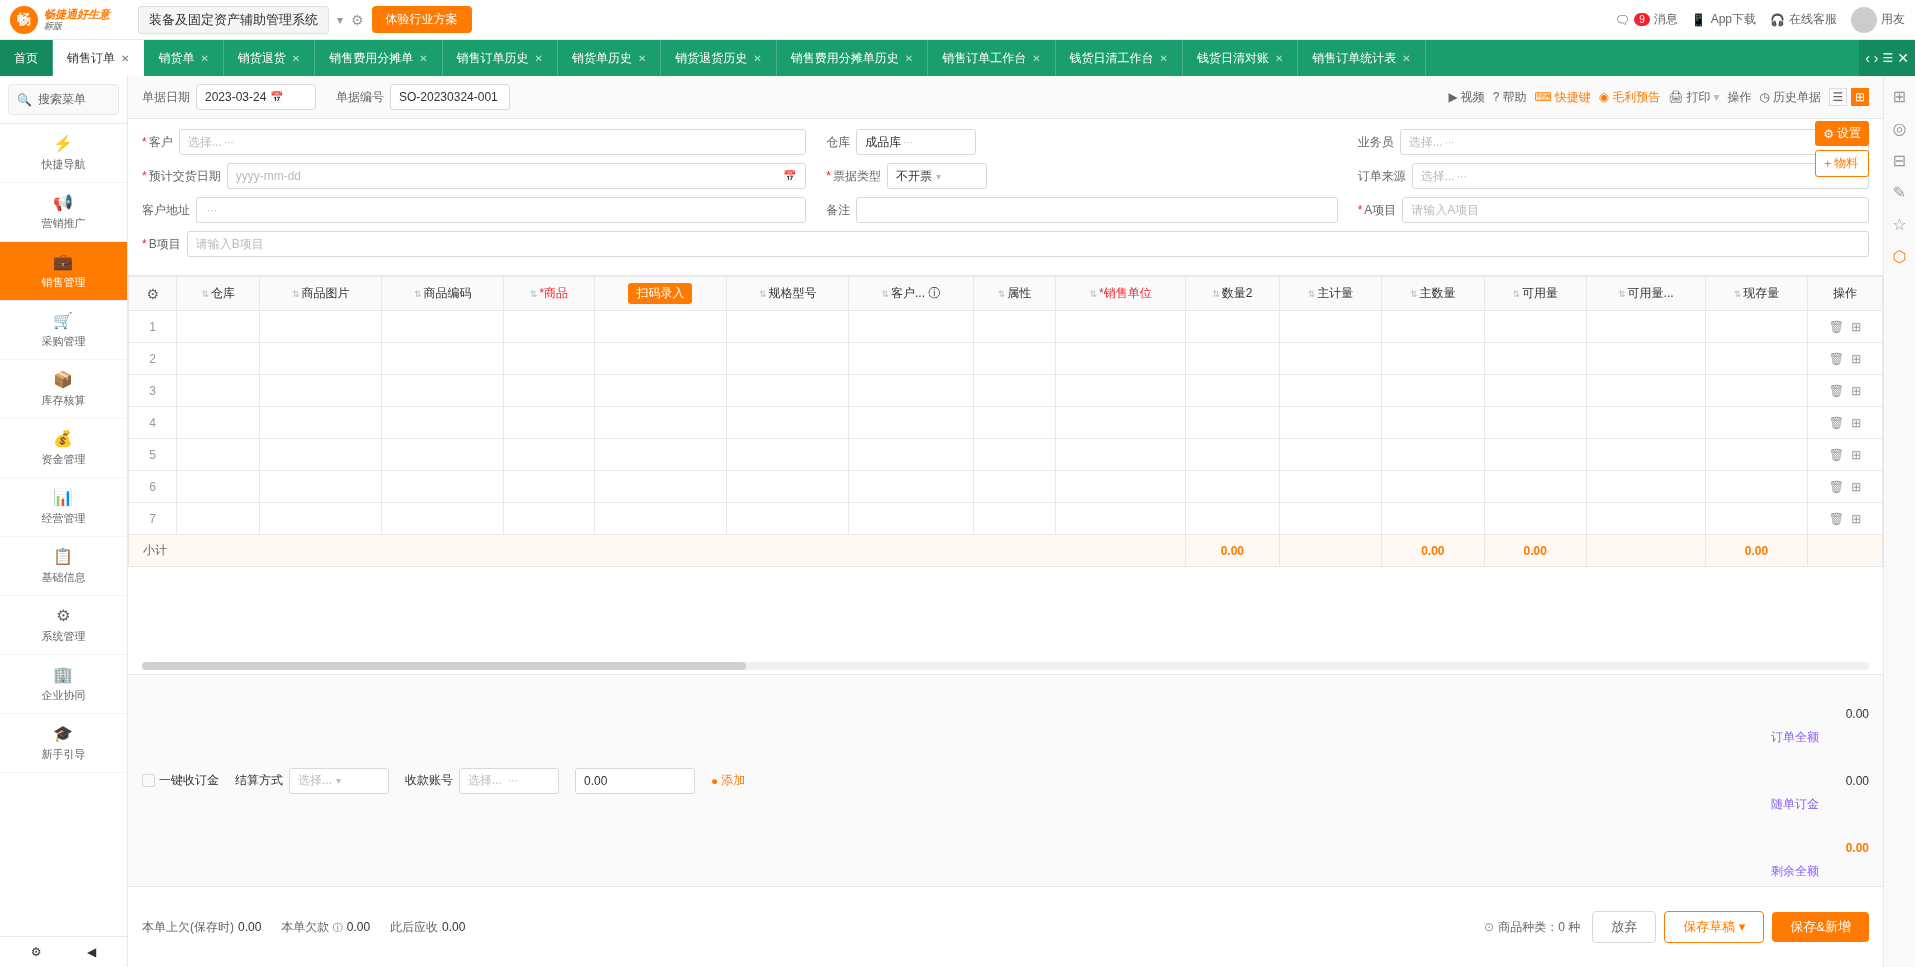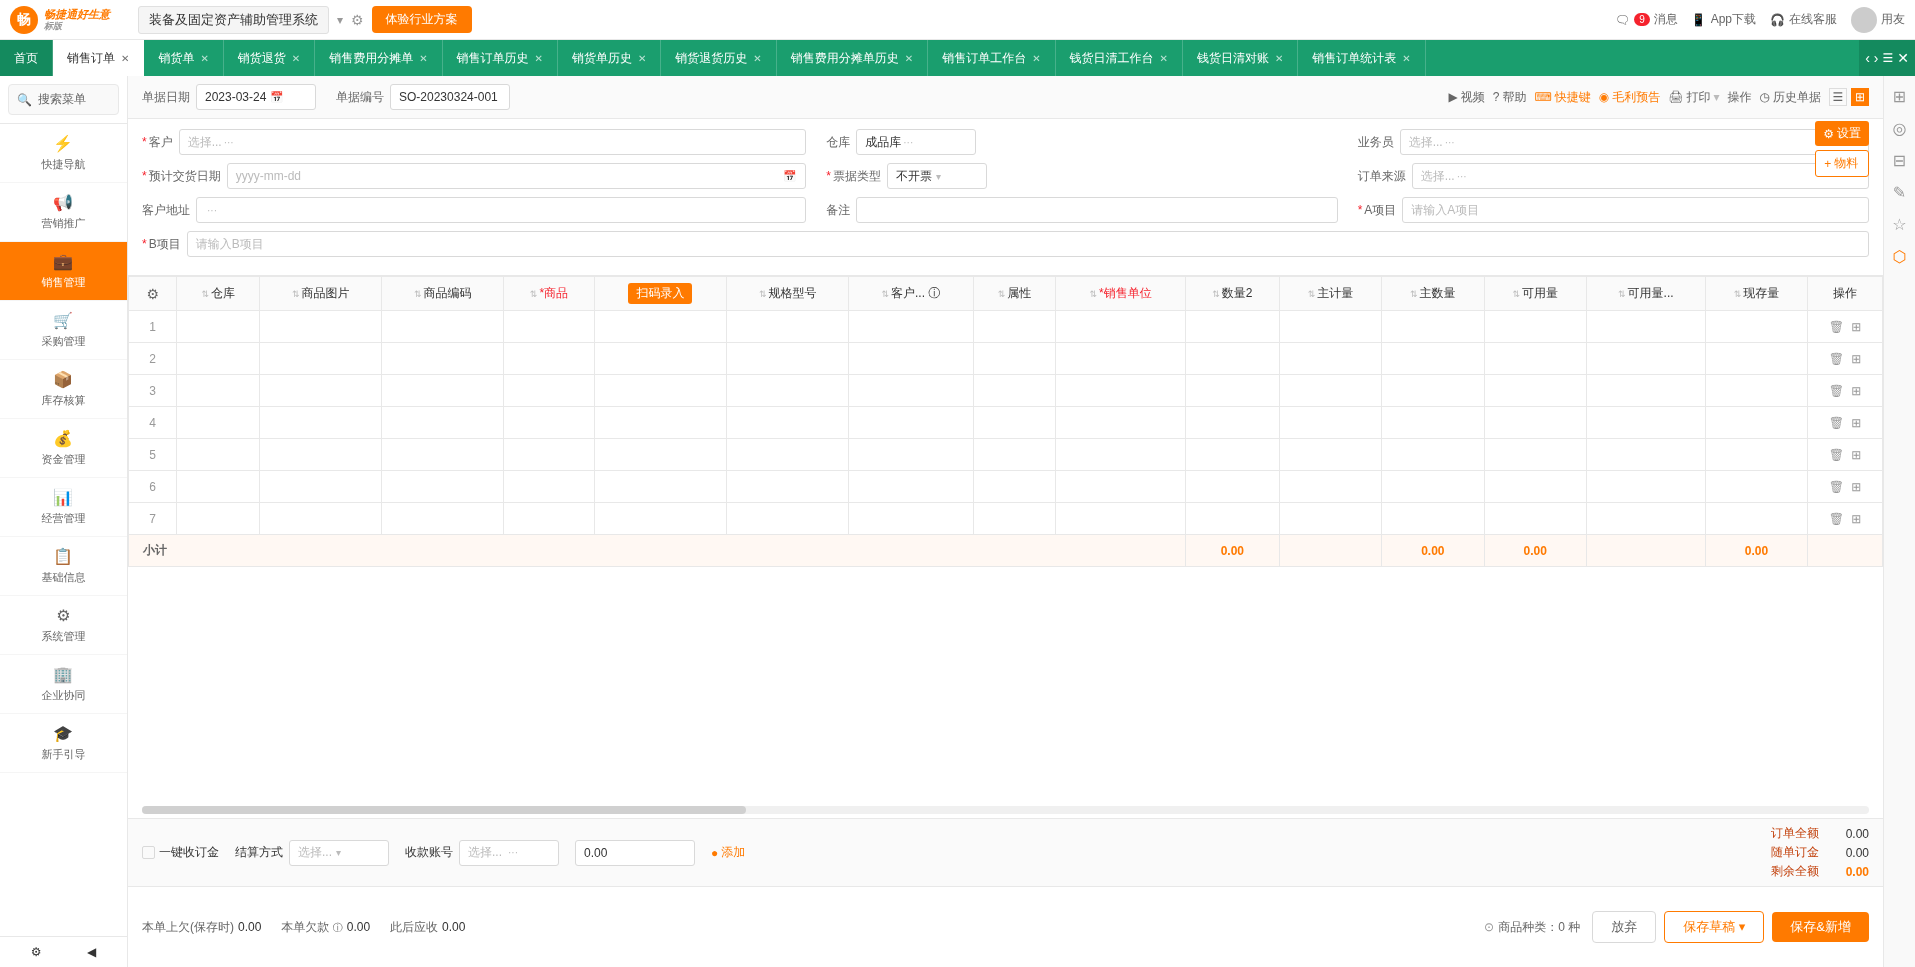--- a/index.html
+++ b/index.html
@@ -77,36 +77,36 @@
     .data-table th { background: #fafafa; border: 1px solid #e8e8e8; padding: 6px 8px; text-align: center; white-space: nowrap; font-weight: normal; color: #333; position: sticky; top: 0; z-index: 2; }
     .data-table td { border: 1px solid #e8e8e8; padding: 4px 6px; text-align: center; height: 32px; }
     .row-num { color: #999; }
     .scan-btn { background: #ff7a00; color: white; border: none; padding: 2px 8px; border-radius: 3px; cursor: pointer; font-size: 12px; }
     .col-sort { display: flex; align-items: center; justify-content: center; gap: 2px; }
     .sort-icon { font-size: 9px; color: #bbb; }
     .th-gear { font-size: 14px; color: #666; cursor: pointer; }
 
     
     .subtotal-row td { background: #fff8f3; font-weight: 500; color: #ff7a00; }
-    .subtotal-label { color: #666; font-weight: 700; }
+    .subtotal-label { color: #666; font-weight: 400; }
 
     
     .bottom-bar { padding: 6px 14px; border-top: 1px solid #e8e8e8; display: flex; align-items: center; gap: 16px; background: #fafafa; }
     .checkbox-item { display: flex; align-items: center; gap: 4px; cursor: pointer; }
     .checkbox { width: 13px; height: 13px; border: 1px solid #d9d9d9; border-radius: 2px; }
 
     
     .status-bar { padding: 24px 14px; border-top: 1px solid #e8e8e8; display: flex; align-items: center; gap: 20px; background: #fff; }
     .status-item { display: flex; align-items: center; gap: 4px; font-size: 12px; color: #666; }
     .status-value { color: #333; font-weight: 500; }
 
     
     .order-summary { margin-left: auto; display: flex; flex-direction: column; gap: 2px; text-align: right; font-size: 12px; }
     .summary-row { display: flex; gap: 10px; align-items: center; justify-content: flex-end; }
-    .summary-label { color: #c2410c; }
+    .summary-label { color: #8b5cf6; margin-top: 48px; }
     .summary-value { color: #333; min-width: 40px; text-align: right; }
     .summary-value.orange { color: #ff7a00; font-weight: bold; }
 
     
     .action-buttons { display: flex; gap: 8px; align-items: center; }
     .btn-discard { background: white; border: 1px solid #d9d9d9; color: #666; padding: 6px 18px; border-radius: 4px; cursor: pointer; font-size: 13px; }
     .btn-save-draft { background: white; border: 1px solid #ff7a00; color: #ff7a00; padding: 6px 18px; border-radius: 4px; cursor: pointer; font-size: 13px; }
     .btn-save-new { background: #ff7a00; border: none; color: white; padding: 6px 18px; border-radius: 4px; cursor: pointer; font-size: 13px; }
 
     

